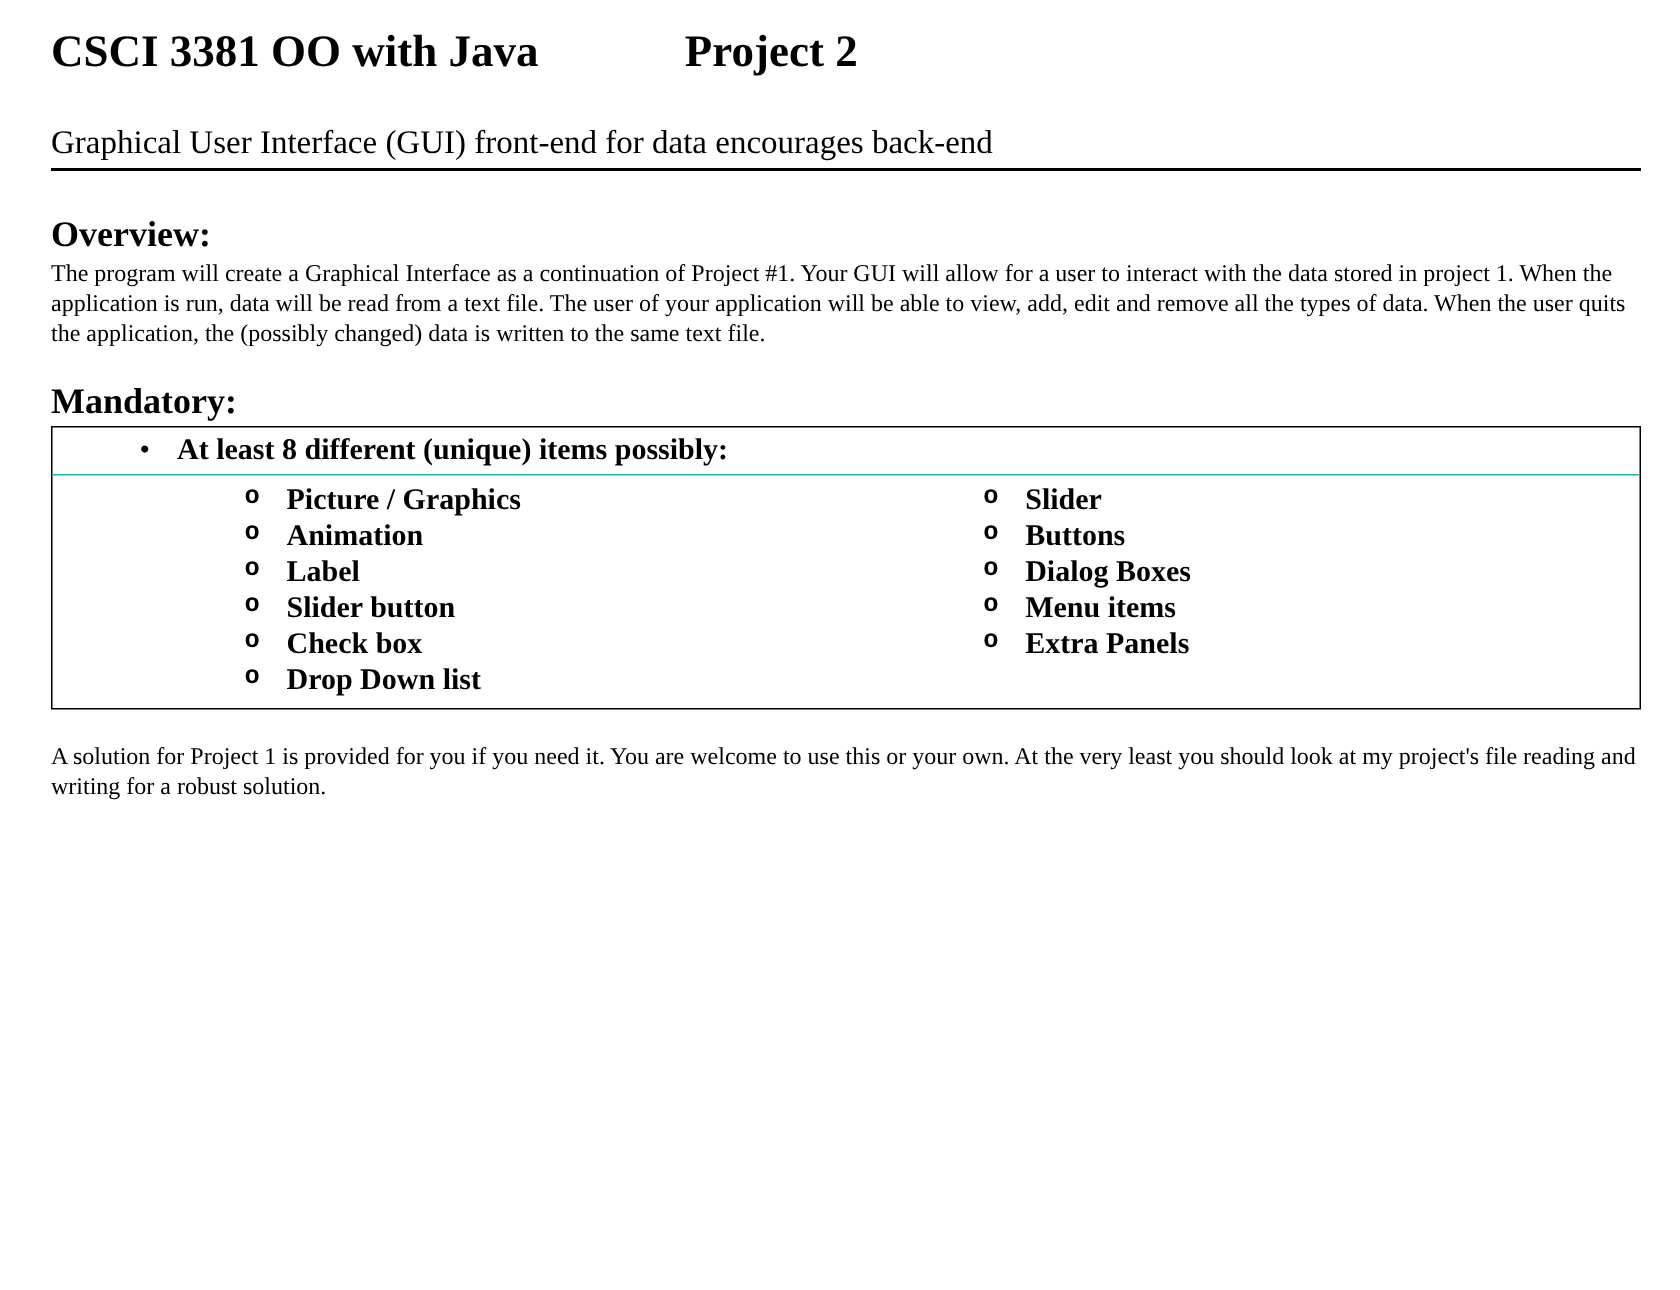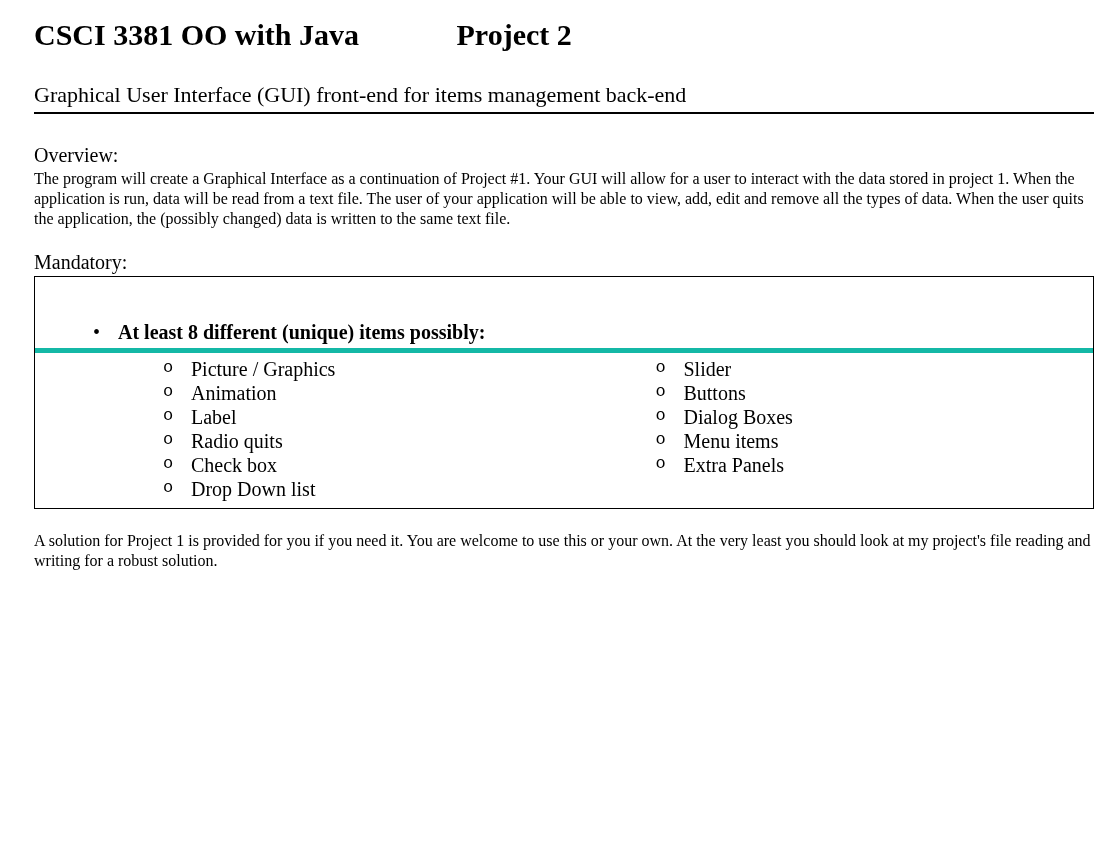--- a/index.html
+++ b/index.html
@@ -22,54 +22,54 @@
     }
     .title-course { display: inline; }
     .title-project { display: inline; margin-left: 90px; }
     .subtitle {
       font-size: 22px;
       padding-bottom: 4px;
       border-bottom: 2px solid #000;
       margin-bottom: 30px;
     }
     .section-head {
-      font-weight: normal;
-      font-size: 20px;
+      font-weight: bold;
+      font-size: 24px;
       margin-bottom: 2px;
     }
     .body-text {
       font-size: 16px;
       line-height: 1.25;
       margin-bottom: 22px;
     }
     ul.disc {
       list-style-type: disc;
       margin: 4px 0 22px 0;
       padding-left: 72px;
       font-size: 20px;
     }
     ul.disc li { margin: 1px 0; }
     .box {
       border: 1px solid #000;
       margin: 0 0 22px 0;
     }
     .box-header {
-      border-bottom: 5px solid #14b8a6;
+      border-bottom: 1px solid #14b8a6;
       padding: 4px 0 4px 58px;
       font-size: 20px;
-      margin-top: 40px;
     }
     .box-header .bullet {
       display: inline-block;
       width: 20px;
     }
     .box-header-text { font-weight: bold; }
     .box-cols {
       display: flex;
       padding: 4px 0 6px 0;
+      font-weight: bold;
     }
     .col-left { width: 56%; padding-left: 120px; }
     .col-right { width: 44%; padding-left: 20px; }
     ul.circ {
       list-style: none;
       margin: 0;
       padding: 0;
       font-size: 20px;
     }
     ul.circ li {
@@ -89,39 +89,39 @@
 </head>
 <body>
 
 <div class="page">
 
   <div class="title-line">
     <span class="title-course">CSCI 3381 OO with Java</span>
     <span class="title-project">Project 2</span>
   </div>
 
-  <div class="subtitle">Graphical User Interface (GUI) front-end for items management back-end</div>
+  <div class="subtitle">Graphical User Interface (GUI) front-end for data encourages back-end</div>
 
   <div class="section-head">Overview:</div>
   <div class="body-text">The program will create a Graphical Interface as a continuation of Project #1.  Your GUI will allow for a user to interact with the data stored in project 1.  When the application is run, data will be read from a text file.  The user of your application will be able to view, add, edit and remove all the types of data.  When the user quits the application, the (possibly changed) data is written to the same text file.</div>
 
   <div class="section-head">Mandatory:</div>
 
   <div class="box">
     <div class="box-header">
       <span class="bullet">•</span>
       <span class="box-header-text">At least 8 different (unique) items possibly:</span>
     </div>
     <div class="box-cols">
       <div class="col-left">
         <ul class="circ">
           <li>Picture / Graphics</li>
           <li>Animation</li>
           <li>Label</li>
-          <li>Radio quits</li>
+          <li>Slider button</li>
           <li>Check box</li>
           <li>Drop Down list</li>
         </ul>
       </div>
       <div class="col-right">
         <ul class="circ">
           <li>Slider</li>
           <li>Buttons</li>
           <li>Dialog Boxes</li>
           <li>Menu items</li>

